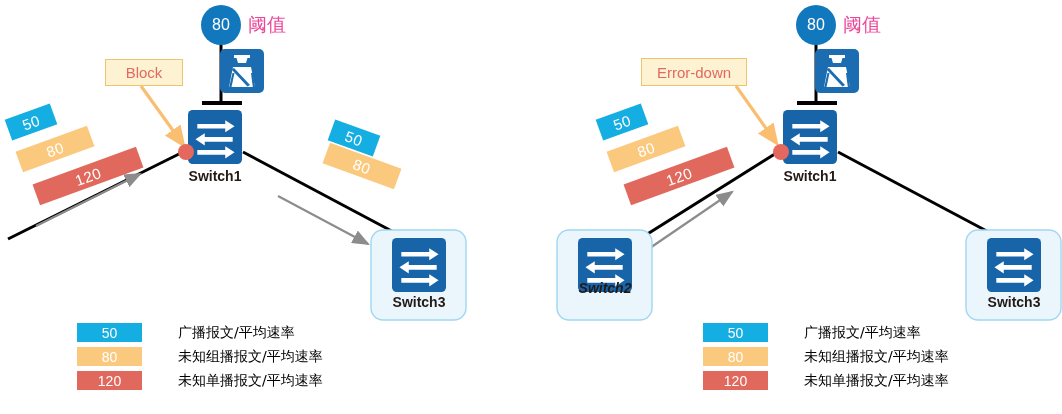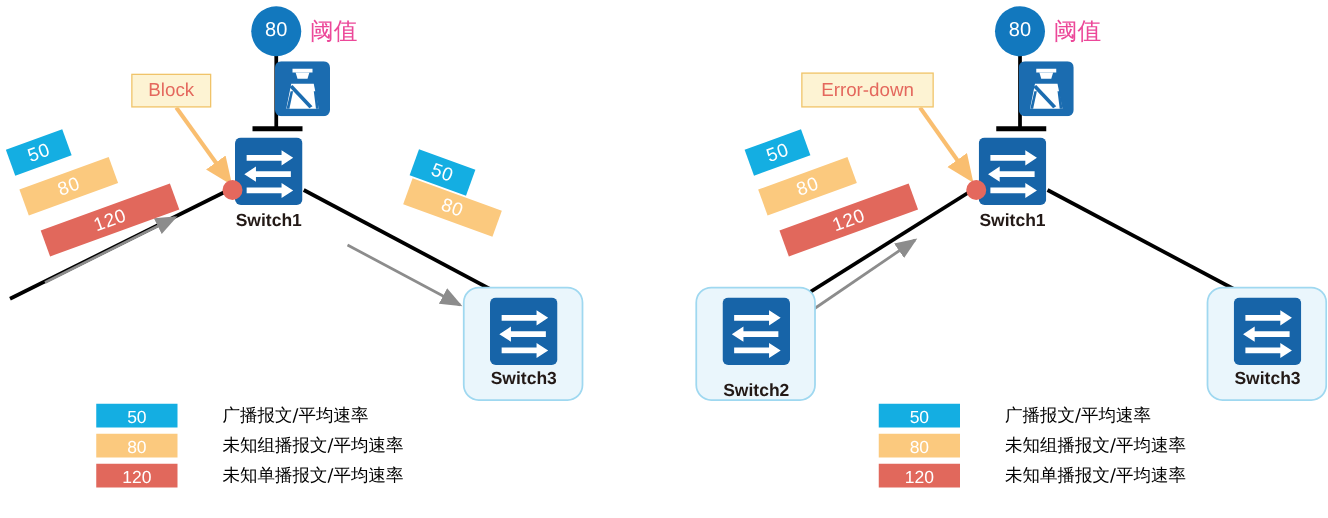--- a/index.html
+++ b/index.html
@@ -131,21 +131,21 @@
     <rect x="966" y="230" width="95" height="90" rx="12" ry="12" fill="#EAF6FC" stroke="#9FD8F0" stroke-width="1.4"></rect>
     <use href="#switchIcon" x="783" y="110" width="54" height="54"></use>
     <use href="#switchIcon" x="578" y="238" width="54" height="54"></use>
     <use href="#switchIcon" x="987" y="238" width="54" height="54"></use>
     <circle cx="781" cy="152" r="8" fill="#E4685D"></circle>
   </svg>
 
   <div class="thrcircle" style="left:201px;top:5px;">80</div>
   <div class="thrtext" style="left:248px;top:12px;">阈值</div>
 
-  <div class="callout" style="left:105px;top:59px;width:64px;height:27px;">Block</div>
+  <div class="callout" style="left:105px;top:59px;width:78px;height:27px;">Block</div>
 
   <div class="bar blue" style="left:7px;top:111px;width:48px;height:22px;transform:rotate(-20deg);">50</div>
   <div class="bar orange" style="left:17px;top:138px;width:76px;height:22px;transform:rotate(-20deg);">80</div>
   <div class="bar red" style="left:33px;top:165px;width:110px;height:22px;transform:rotate(-20deg);">120</div>
 
   <div class="bar blue" style="left:330px;top:127px;width:48px;height:22px;transform:rotate(20deg);">50</div>
   <div class="bar orange" style="left:324px;top:155px;width:76px;height:22px;transform:rotate(20deg);">80</div>
 
   <div class="nodelabel" style="left:175px;top:168px;width:80px;">Switch1</div>
   <div class="nodelabel" style="left:379px;top:294px;width:80px;">Switch3</div>
@@ -153,21 +153,21 @@
   <div class="thrcircle" style="left:796px;top:5px;">80</div>
   <div class="thrtext" style="left:843px;top:12px;">阈值</div>
 
   <div class="callout" style="left:641px;top:58px;width:106px;height:28px;">Error-down</div>
 
   <div class="bar blue" style="left:598px;top:111px;width:48px;height:22px;transform:rotate(-20deg);">50</div>
   <div class="bar orange" style="left:608px;top:138px;width:76px;height:22px;transform:rotate(-20deg);">80</div>
   <div class="bar red" style="left:624px;top:165px;width:110px;height:22px;transform:rotate(-20deg);">120</div>
 
   <div class="nodelabel" style="left:770px;top:168px;width:80px;">Switch1</div>
-  <div class="nodelabel" style="left:565px;top:304px;width:80px;">Switch2</div>
+  <div class="nodelabel" style="left:565px;top:280px;width:80px;font-style:italic;">Switch2</div>
   <div class="nodelabel" style="left:974px;top:294px;width:80px;">Switch3</div>
 
   <div class="legend" style="left:77px;top:323px;">
     <div class="legend-row">
       <div class="legend-sw blue">50</div>
       <div class="legend-txt">广播报文/平均速率</div>
     </div>
     <div class="legend-row">
       <div class="legend-sw orange">80</div>
       <div class="legend-txt">未知组播报文/平均速率</div>

